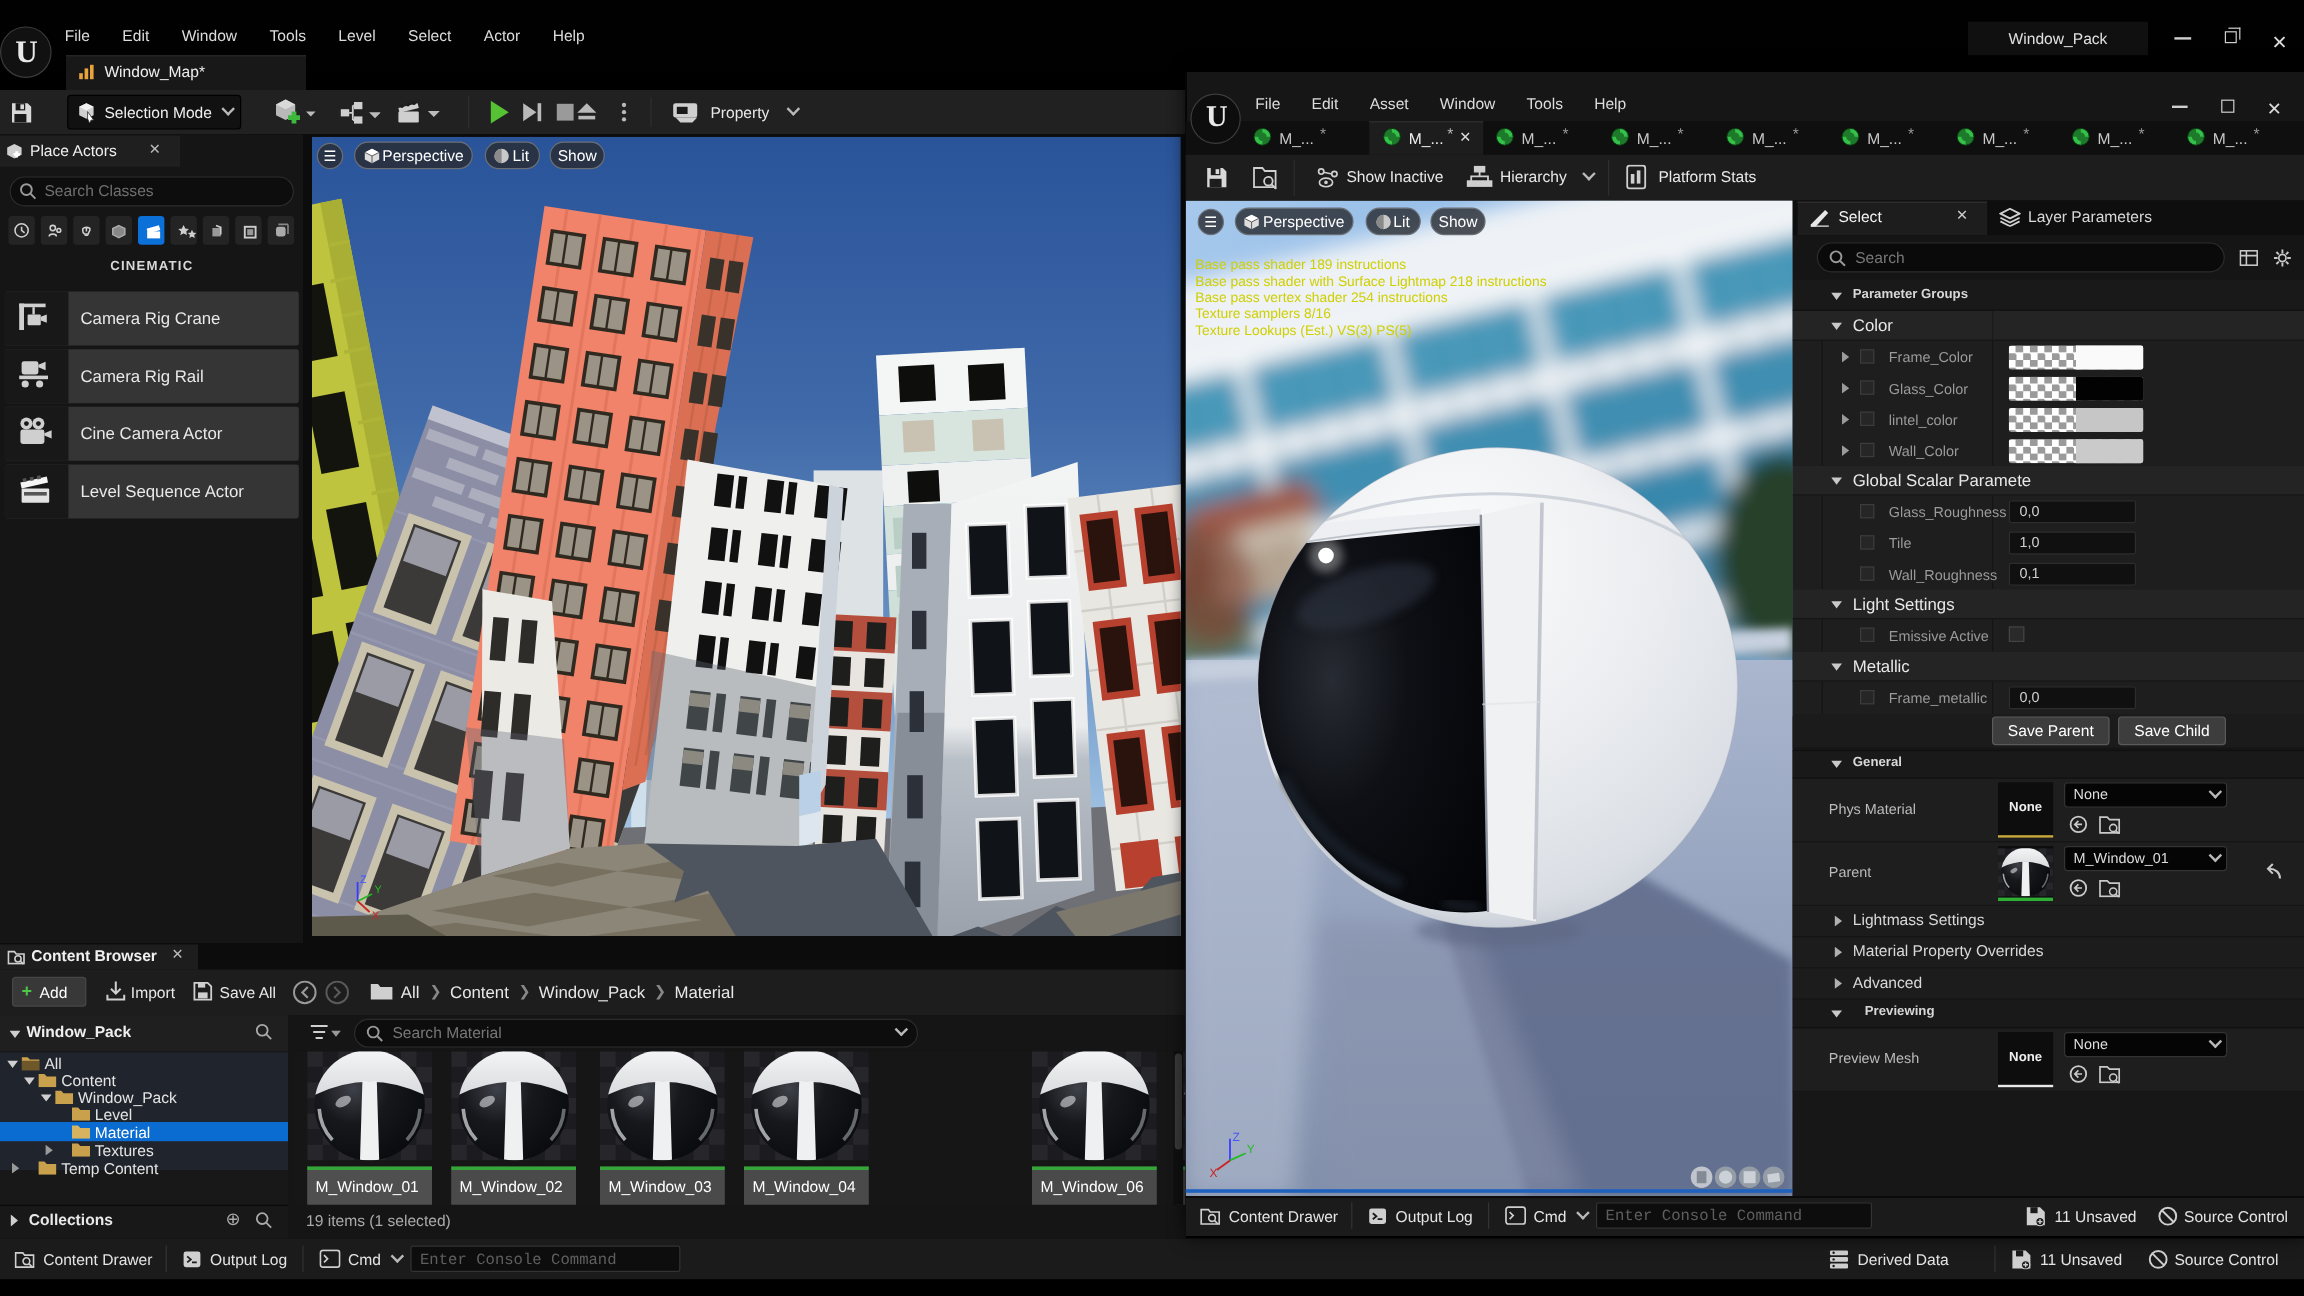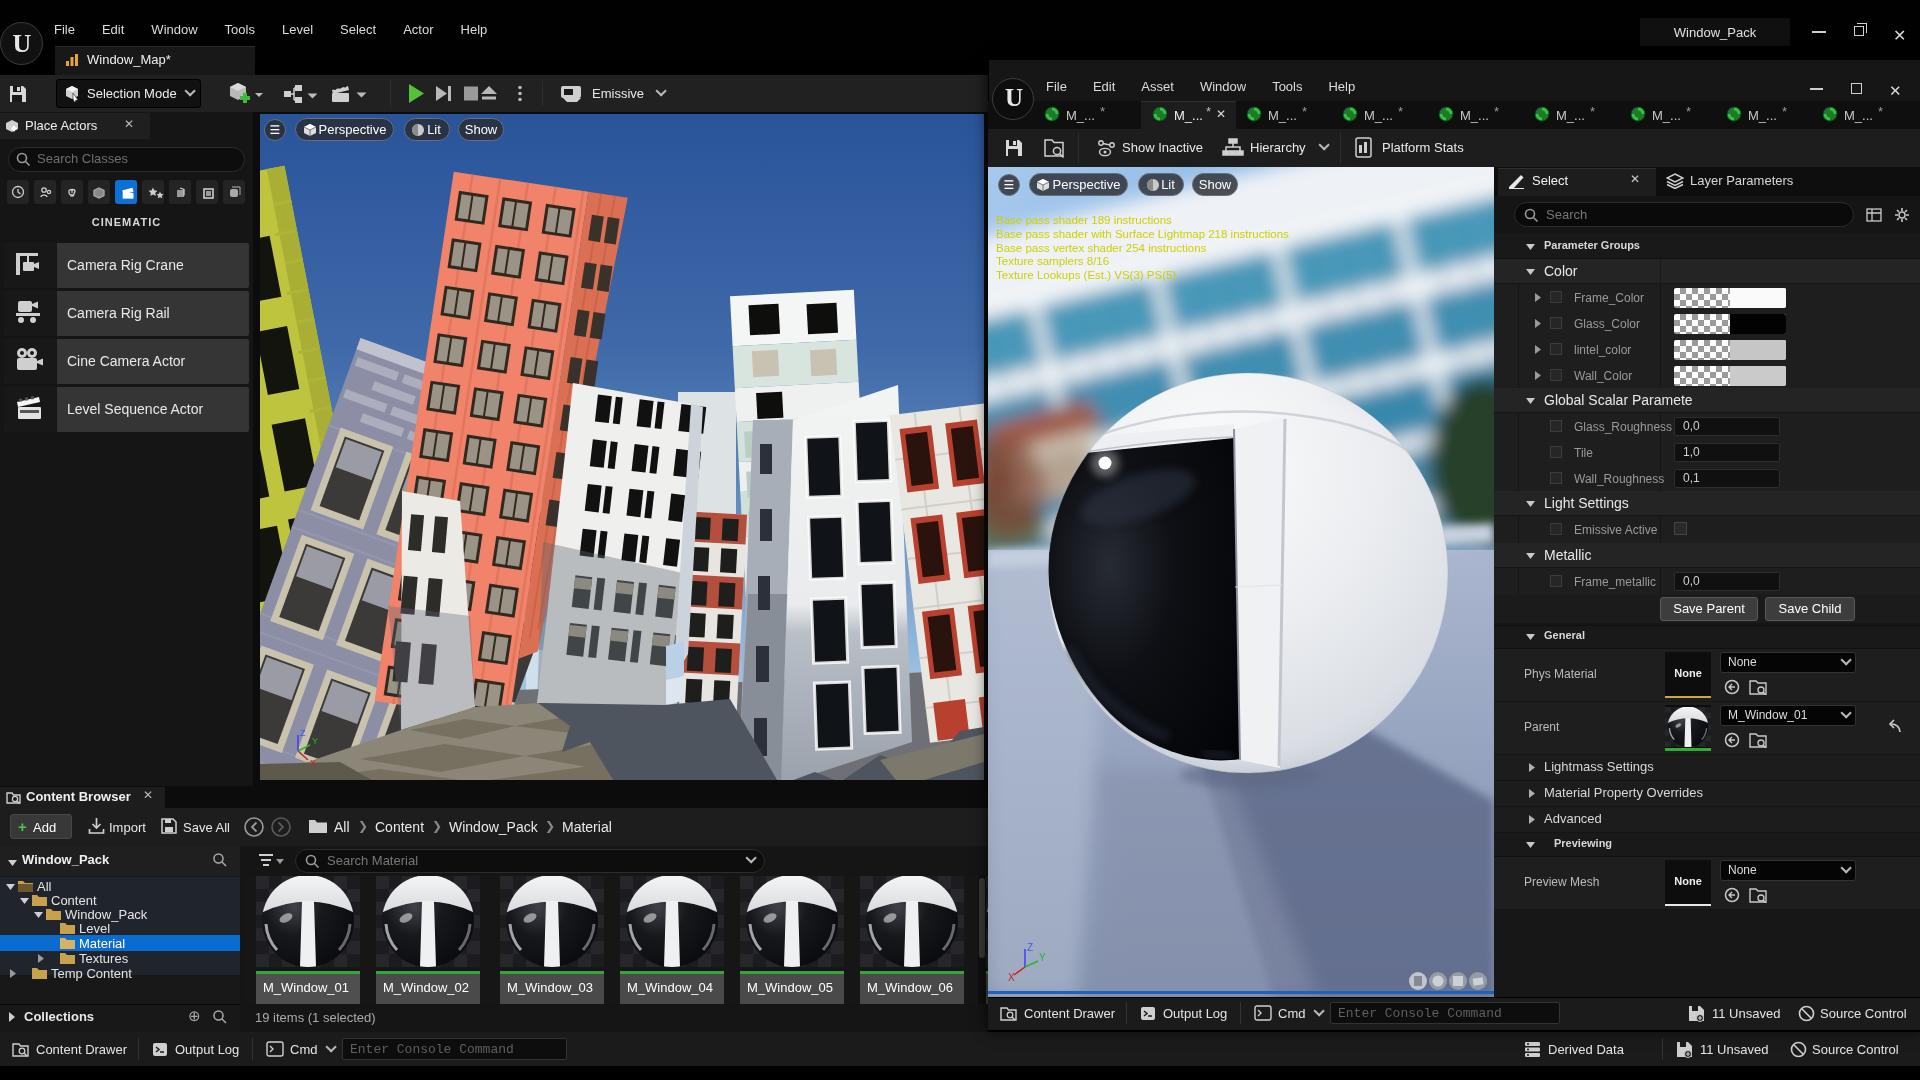--- a/index.html
+++ b/index.html
@@ -97,21 +97,21 @@
     <circle cx="114" cy="6.5" r="1.8" fill="#b9b9b9"></circle>
       <circle cx="114" cy="12.5" r="1.8" fill="#b9b9b9"></circle>
       <circle cx="114" cy="18.5" r="1.8" fill="#b9b9b9"></circle>
     <rect x="136" y="0" width="1" height="25" fill="#2e2e2e"></rect>
   </svg>
   <svg class="abs" style="left:560px;top:83px;" width="26" height="20">
       <rect x="1" y="3" width="20" height="12" rx="2" fill="#cfcfcf"></rect>
       <rect x="4" y="6" width="9" height="6" fill="#1a1a1a"></rect>
       <path d="M3 15l4 4h10l4-4z" fill="#cfcfcf"></path>
     </svg>
-  <div class="abs" style="left:592px;top:86px;font-size:13px;color:#e8e8e8;">Emissive</div>
+  <div class="abs" style="left:592px;top:86px;font-size:13px;color:#e8e8e8;">Property</div>
   <span class="chev abs" style="left:655px;top:89px;"></span>
 
   <div class="abs" style="left:0;top:112px;width:253px;height:674px;background:#151515;"></div>
   <div class="abs" style="left:0;top:113px;width:150px;height:26px;background:#1f1f1f;"></div>
   <svg class="abs" style="left:5px;top:119px;" width="15" height="15">
       <path d="M7 1l6 3v6l-6 3-6-3V4z" fill="#cfcfcf"></path>
       <path d="M9 8h3v2h2v3h-2v2H9v-2H7v-3h2z" fill="#fff" transform="translate(1,1) scale(0.75)"></path>
     </svg>
   <div class="abs" style="left:25px;top:118px;font-size:13px;color:#efefef;">Place Actors</div>
   <div class="abs" style="left:124px;top:117px;color:#bbb;font-size:12px;">✕</div>
@@ -873,23 +873,20 @@
         </svg><div style="height:3px;background:#35a53a;"></div><div style="height:34px;background:#4f4f4f;color:#fff;font-size:13px;padding:6px 0 0 7px;">M_Window_01</div></div>
     <div style="position:absolute;left:131px;top:0;width:104px;height:128px;"><svg width="104" height="91">
           <use href="#matball"></use>
         </svg><div style="height:3px;background:#35a53a;"></div><div style="height:34px;background:#4a4a4a;color:#fff;font-size:13px;padding:6px 0 0 7px;">M_Window_02</div></div>
     <div style="position:absolute;left:255px;top:0;width:104px;height:128px;"><svg width="104" height="91">
           <use href="#matball"></use>
         </svg><div style="height:3px;background:#35a53a;"></div><div style="height:34px;background:#4a4a4a;color:#fff;font-size:13px;padding:6px 0 0 7px;">M_Window_03</div></div>
     <div style="position:absolute;left:375px;top:0;width:104px;height:128px;"><svg width="104" height="91">
           <use href="#matball"></use>
         </svg><div style="height:3px;background:#35a53a;"></div><div style="height:34px;background:#4a4a4a;color:#fff;font-size:13px;padding:6px 0 0 7px;">M_Window_04</div></div>
-    <div style="position:absolute;left:495px;top:0;width:104px;height:128px;"><svg width="104" height="91">
-          <use href="#matball"></use>
-        </svg><div style="height:3px;background:#35a53a;"></div><div style="height:34px;background:#4a4a4a;color:#fff;font-size:13px;padding:6px 0 0 7px;">M_Window_05</div></div>
     <div style="position:absolute;left:615px;top:0;width:104px;height:128px;"><svg width="104" height="91">
           <use href="#matball"></use>
         </svg><div style="height:3px;background:#35a53a;"></div><div style="height:34px;background:#4a4a4a;color:#fff;font-size:13px;padding:6px 0 0 7px;">M_Window_06</div></div>
     <div style="position:absolute;left:735px;top:0;width:104px;height:128px;"><svg width="104" height="91">
           <use href="#matball"></use>
         </svg><div style="height:3px;background:#35a53a;"></div><div style="height:34px;background:#4a4a4a;"></div></div>
   </div>
   <div class="abs" style="left:255px;top:1010px;font-size:13px;color:#aaa;">19 items (1 selected)</div>
 
   <div class="abs" style="left:978px;top:876px;width:8px;height:128px;background:#101010;"></div>

